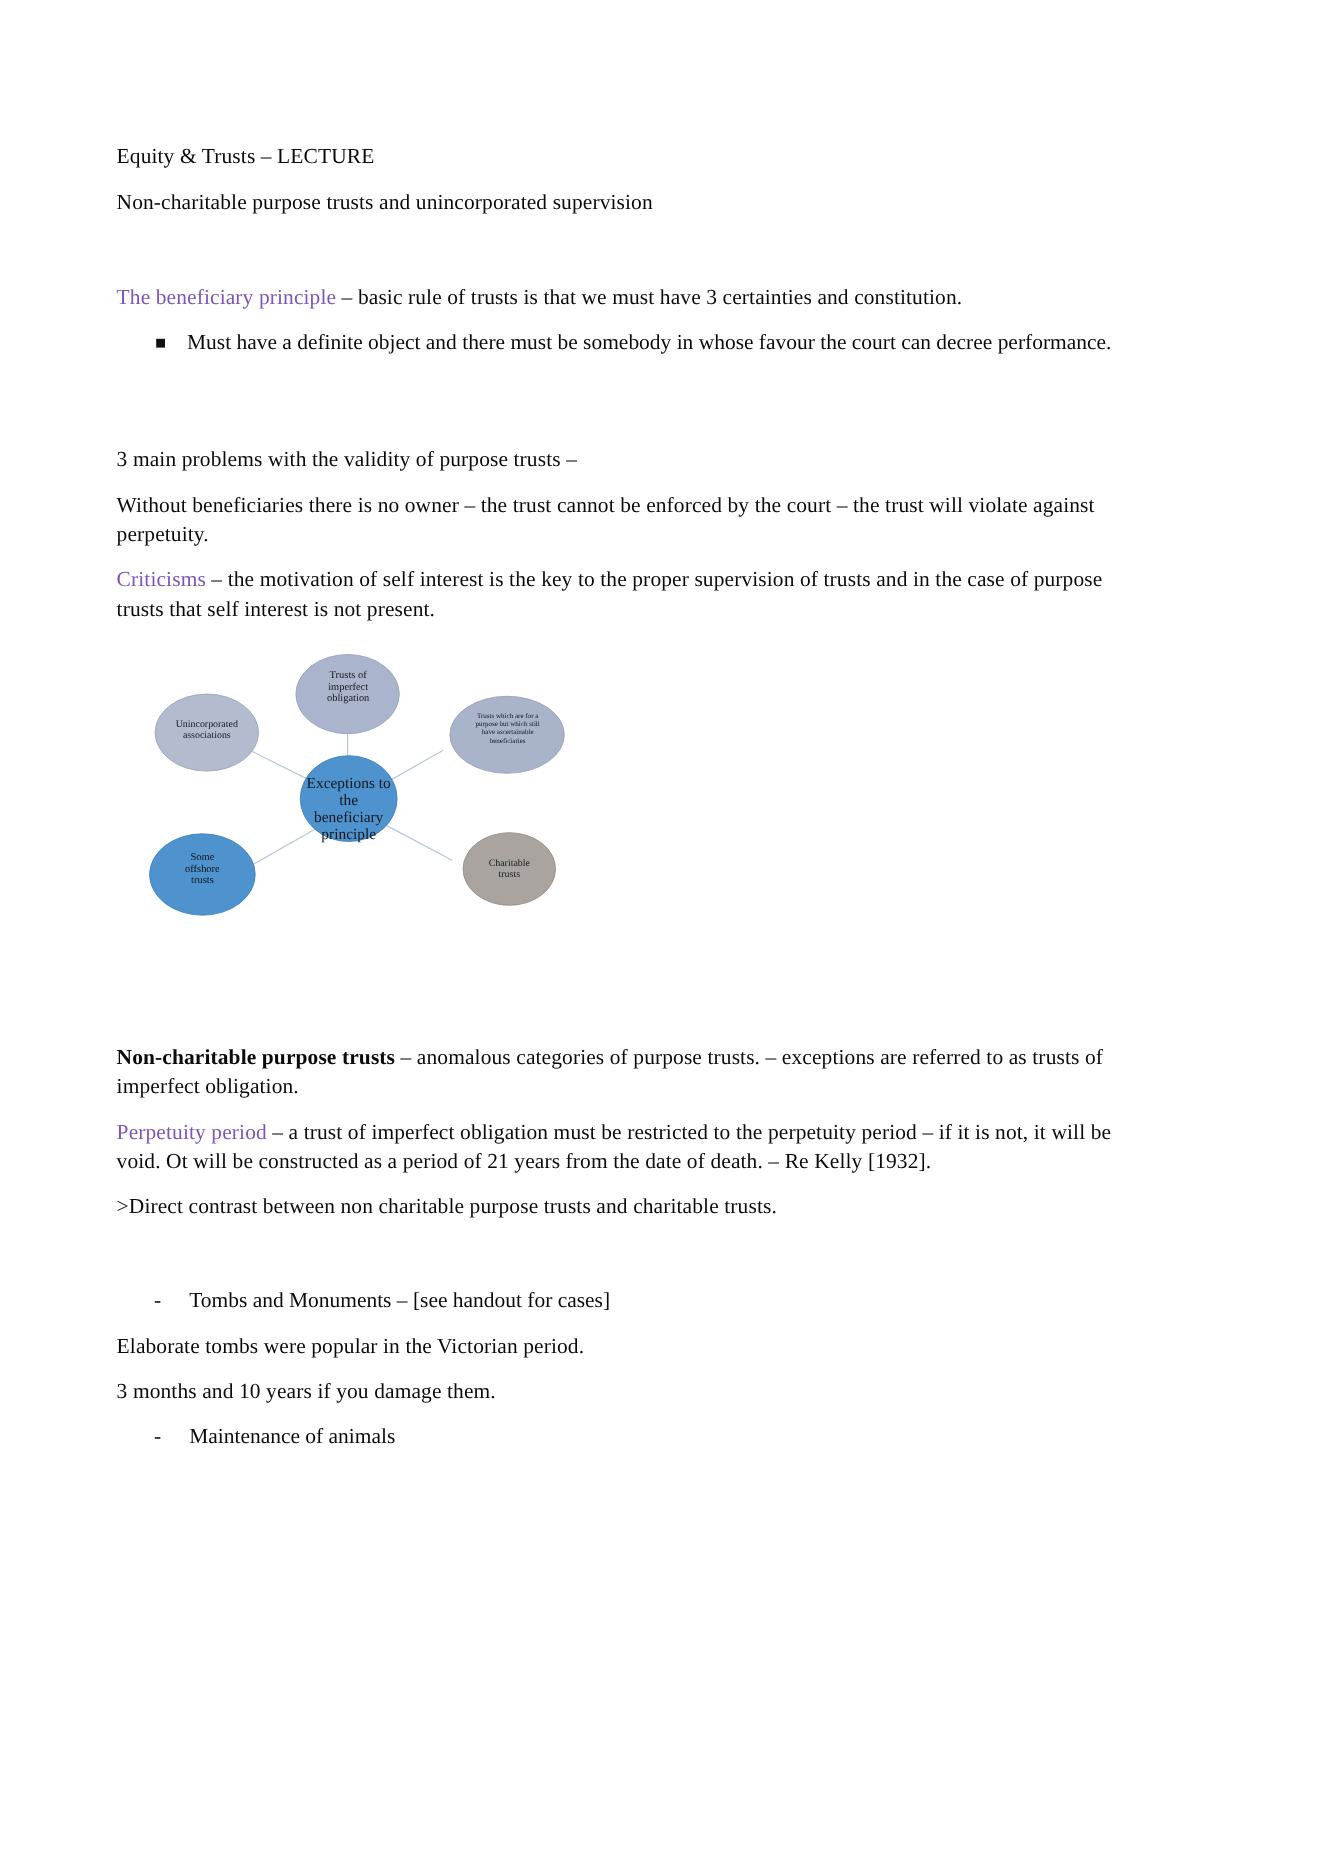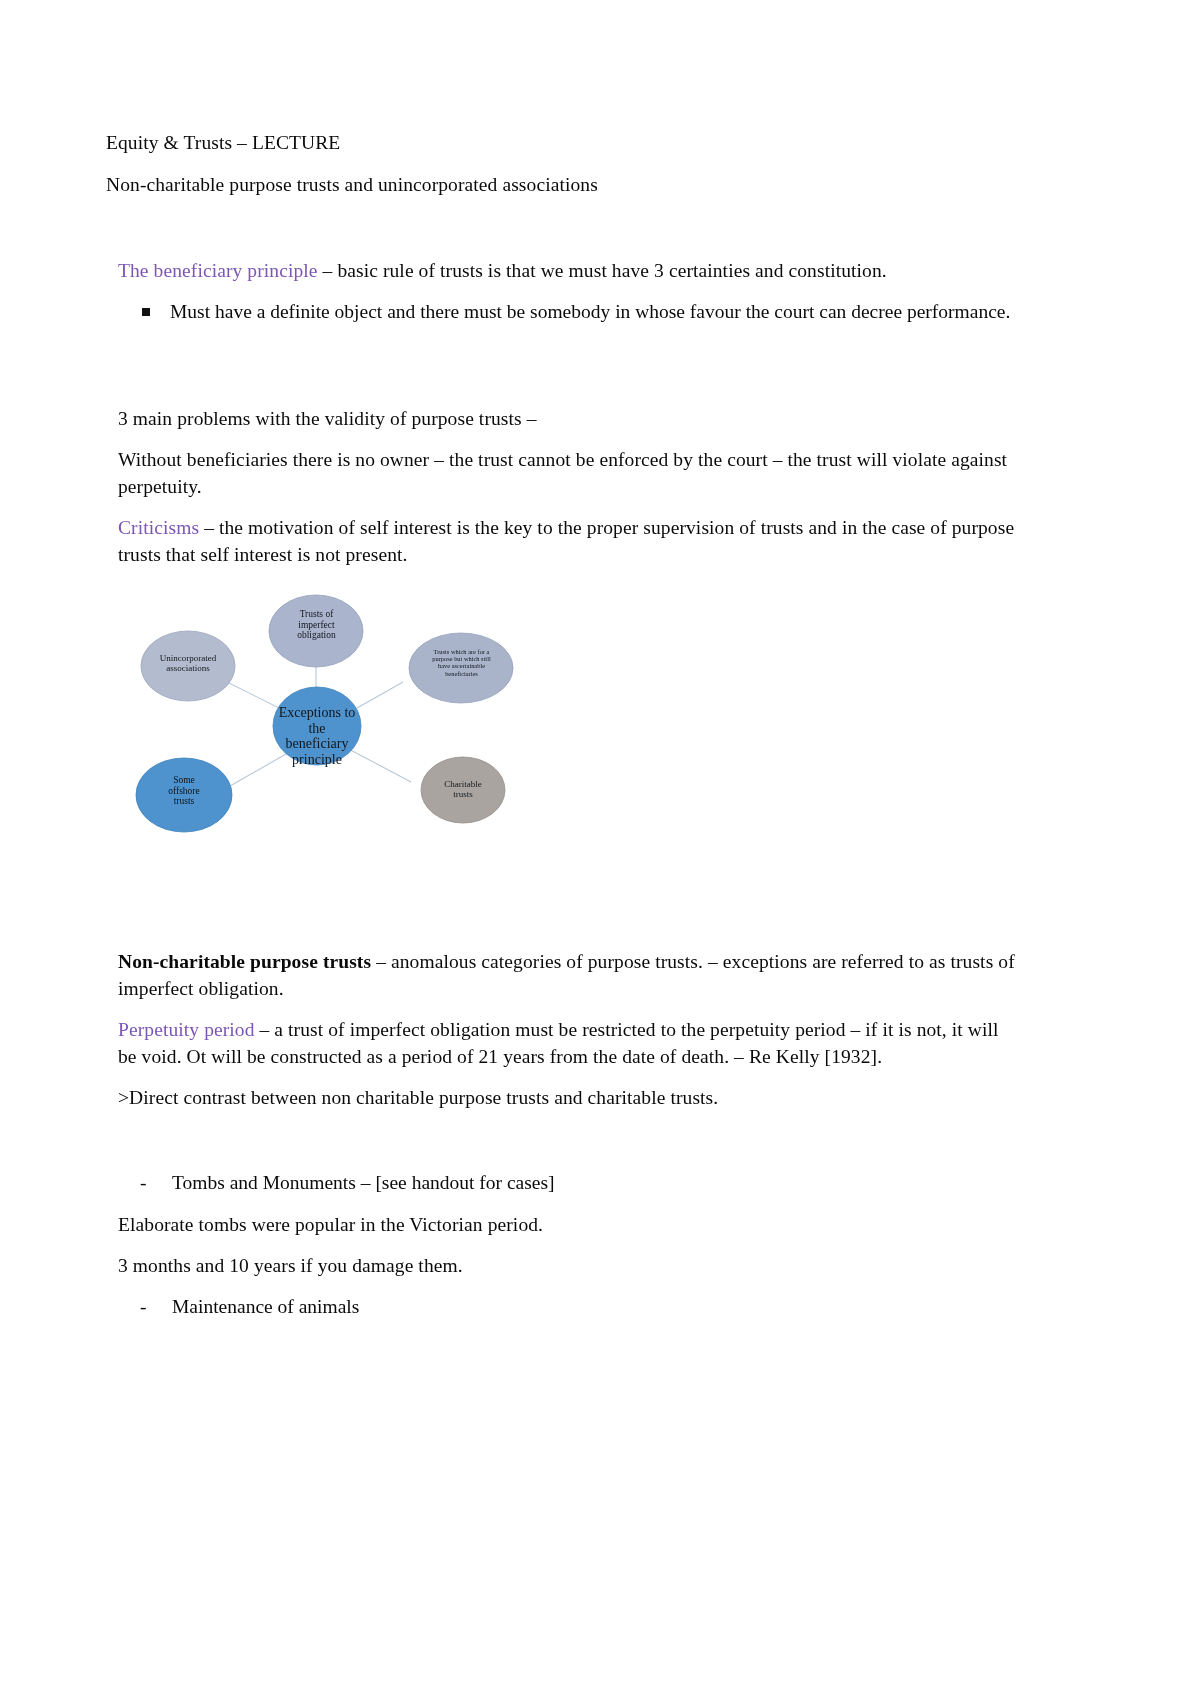--- a/index.html
+++ b/index.html
@@ -26,21 +26,21 @@
   }
   .line {
     font-size: 19.5px;
     line-height: 25.5px;
     margin: 0 0 16px 0;
     letter-spacing: 0.1px;
   }
   .para {
     font-size: 19.5px;
     line-height: 27px;
-    margin: 0 0 14px 12px;
+    margin: 0 0 14px 0;
     letter-spacing: 0.1px;
     text-align: left;
   }
   .gap-lg { height: 44px; }
   .gap-md { height: 26px; }
   .gap-sm { height: 14px; }
   .gap-xl { height: 78px; }
   .accent {
     color: #7c55b5;
   }
@@ -111,21 +111,21 @@
     line-height: 1.12;
   }
 </style>
 </head>
 <body>
 
 <div class="page">
 
   <p class="line">Equity &amp; Trusts – LECTURE</p>
 
-  <p class="line">Non-charitable purpose trusts and unincorporated associations</p>
+  <p class="line">Non-charitable purpose trusts and unincorporated supervision</p>
 
   <div class="gap-lg"></div>
 
   <p class="para"><span class="accent">The beneficiary principle</span><span> – basic rule of trusts is that we must have 3 certainties and constitution.</span></p>
 
   <ul class="sq">
     <li>Must have a definite object and there must be somebody in whose favour the court can decree performance.</li>
   </ul>
 
   <div class="gap-xl"></div>

